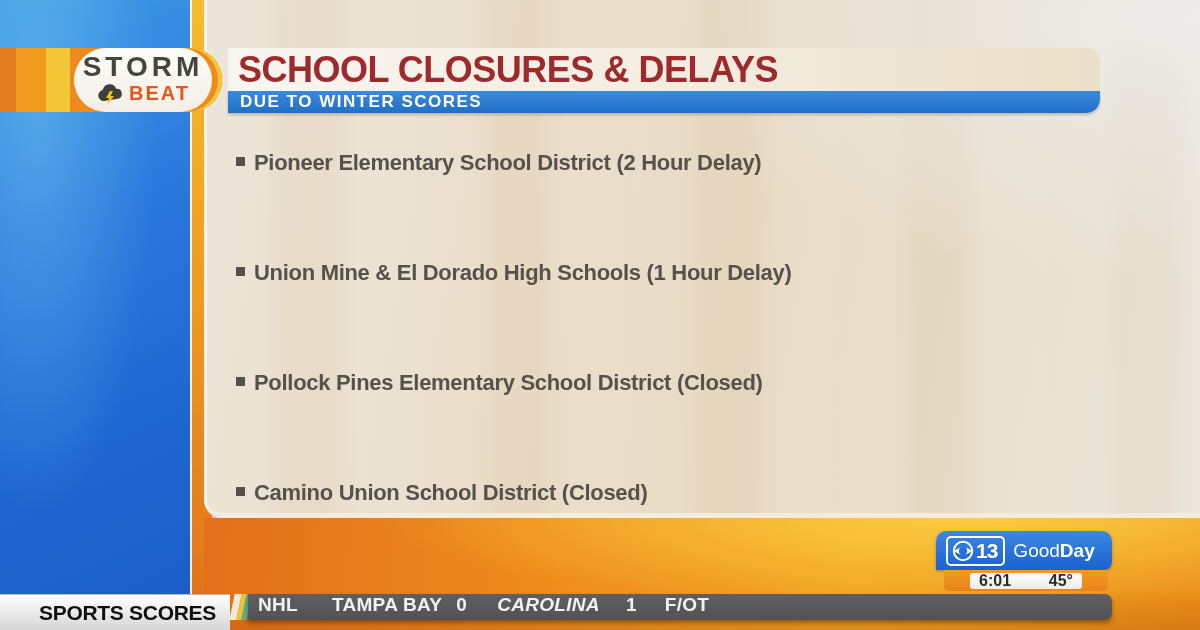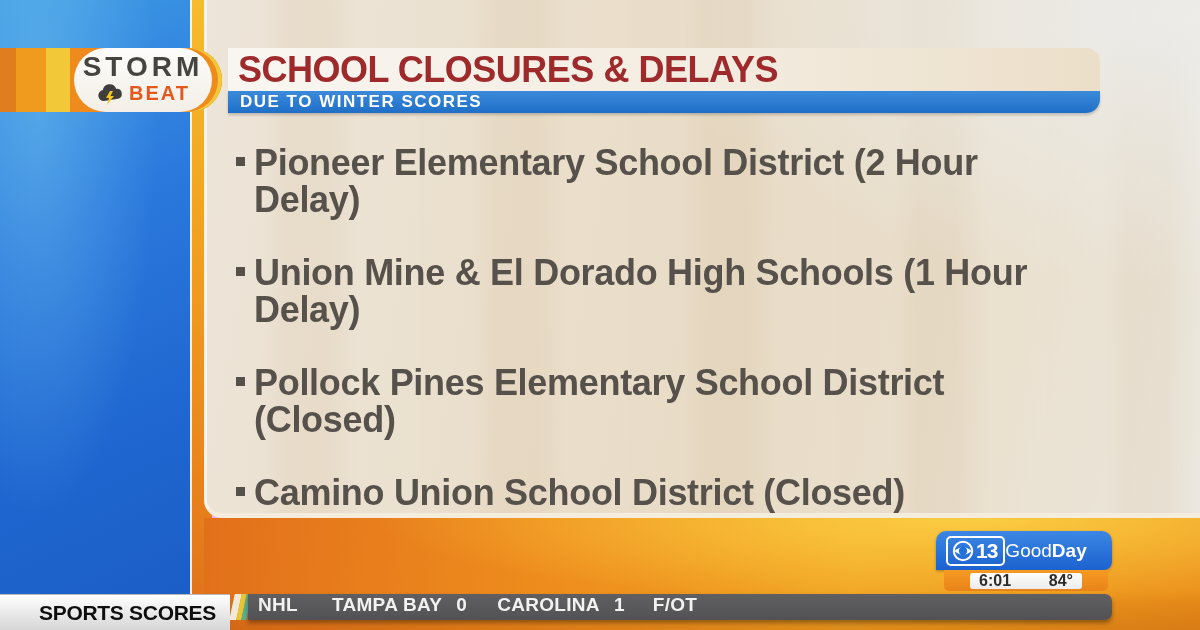--- a/index.html
+++ b/index.html
@@ -50,30 +50,30 @@
     padding-left:10px;white-space:nowrap;}
   .subtitle-band{position:absolute;left:228px;top:91px;width:872px;height:22px;
     border-radius:0 0 14px 0;background:linear-gradient(#3b8ada,#1f6fc8);
     box-shadow:0 2px 3px rgba(0,0,0,.2);display:flex;align-items:center;}
   .subtitle-text{font-size:17px;font-weight:bold;letter-spacing:1.5px;color:#fdfdfb;
     padding-left:12px;white-space:nowrap;}
 
   
   .closure-item{position:absolute;left:236px;display:flex;}
   .bullet-sq{width:9px;height:9px;background:#55504a;margin:13px 9px 0 0;flex:0 0 auto;}
-  .closure-text{width:790px;font-size:36px;font-weight:bold;letter-spacing:-.3px;
+  .closure-text{width:790px;font-size:22px;font-weight:bold;letter-spacing:-.3px;
     line-height:37px;color:#56514b;}
 
   
   .bug-blue{position:absolute;left:936px;top:531px;width:176px;height:39px;
     border-radius:10px 10px 8px 0;background:linear-gradient(#3c87e4,#1b62cf);
     display:flex;align-items:center;padding:0 10px;box-sizing:border-box;
     box-shadow:0 1px 3px rgba(0,0,0,.3);}
   .cbs-box{display:flex;align-items:center;border:2px solid #fff;border-radius:5px;
-    padding:1px 6px 1px 4px;}
+    padding:1px 6px 1px 4px;margin-right:8px;}
   .cbs-num{font-size:21px;font-weight:bold;color:#fff;letter-spacing:-1px;margin-left:2px;}
   .brand{font-size:19px;color:#fff;white-space:nowrap;}
   .brand .good{font-weight:normal;}
   .brand .day{font-weight:bold;}
   .bug-orange{position:absolute;left:944px;top:570px;width:164px;height:21px;
     background:linear-gradient(#f59a22,#e8831a);border-radius:0 0 5px 5px;
     display:flex;align-items:center;justify-content:center;}
   .time-pill{width:112px;height:16px;border-radius:3px;background:linear-gradient(#fdfdfc,#ececea);
     display:flex;align-items:center;justify-content:space-between;padding:0 9px;box-sizing:border-box;}
   .time-pill span{font-size:16px;font-weight:bold;color:#2e2c29;}
@@ -89,21 +89,21 @@
     transform:skewX(-12deg);display:flex;}
   .stripe-cream{width:7px;background:#f2ead6;}
   .stripe-yellow{width:5px;background:#e7c635;}
   .stripe-teal{width:5px;background:#5cb08e;}
   .ticker-gray{position:absolute;left:248px;top:594px;width:864px;height:26px;
     background:linear-gradient(#605f62,#525154);border-radius:0 7px 7px 0;
     box-shadow:0 3px 4px rgba(0,0,0,.35);display:flex;align-items:flex-start;}
   .ticker-gray span{font-size:19px;font-weight:bold;color:#f2f2f0;letter-spacing:.3px;white-space:nowrap;}
   .tk-league{margin:0 34px 0 10px;}
   .tk-team1{margin-right:14px;} .tk-score1{margin-right:30px;}
-  .tk-team2{margin-right:14px;} .tk-score2{margin-right:28px;}
+  .tk-team2{margin-right:26px;font-style:italic;} .tk-score2{margin-right:28px;}
 </style>
 </head>
 <body>
 
 <div class="stage">
 
   <div class="bg-blue"></div>
   <div class="bg-orange-strip"></div>
   <div class="content-card"></div>
   <div class="bg-gold"></div>
@@ -156,21 +156,21 @@
         <path d="M2.5 11 Q11 3.5 19.5 11 Q11 18.5 2.5 11 Z" fill="#fff"></path>
         <circle cx="11" cy="11" r="4.2" fill="#2271d8"></circle>
       </svg>
       <span class="cbs-num">13</span>
     </div>
     <div class="brand"><span class="good">Good</span><span class="day">Day</span></div>
   </div>
   <div class="bug-orange">
     <div class="time-pill">
       <span>6:01</span>
-      <span>84°</span>
+      <span>45°</span>
     </div>
   </div>
 
   <div class="ticker-white">
     <div class="ticker-label">SPORTS SCORES</div>
   </div>
   <div class="ticker-div">
     <div class="stripes">
       <div class="stripe-cream"></div>
       <div class="stripe-yellow"></div>

